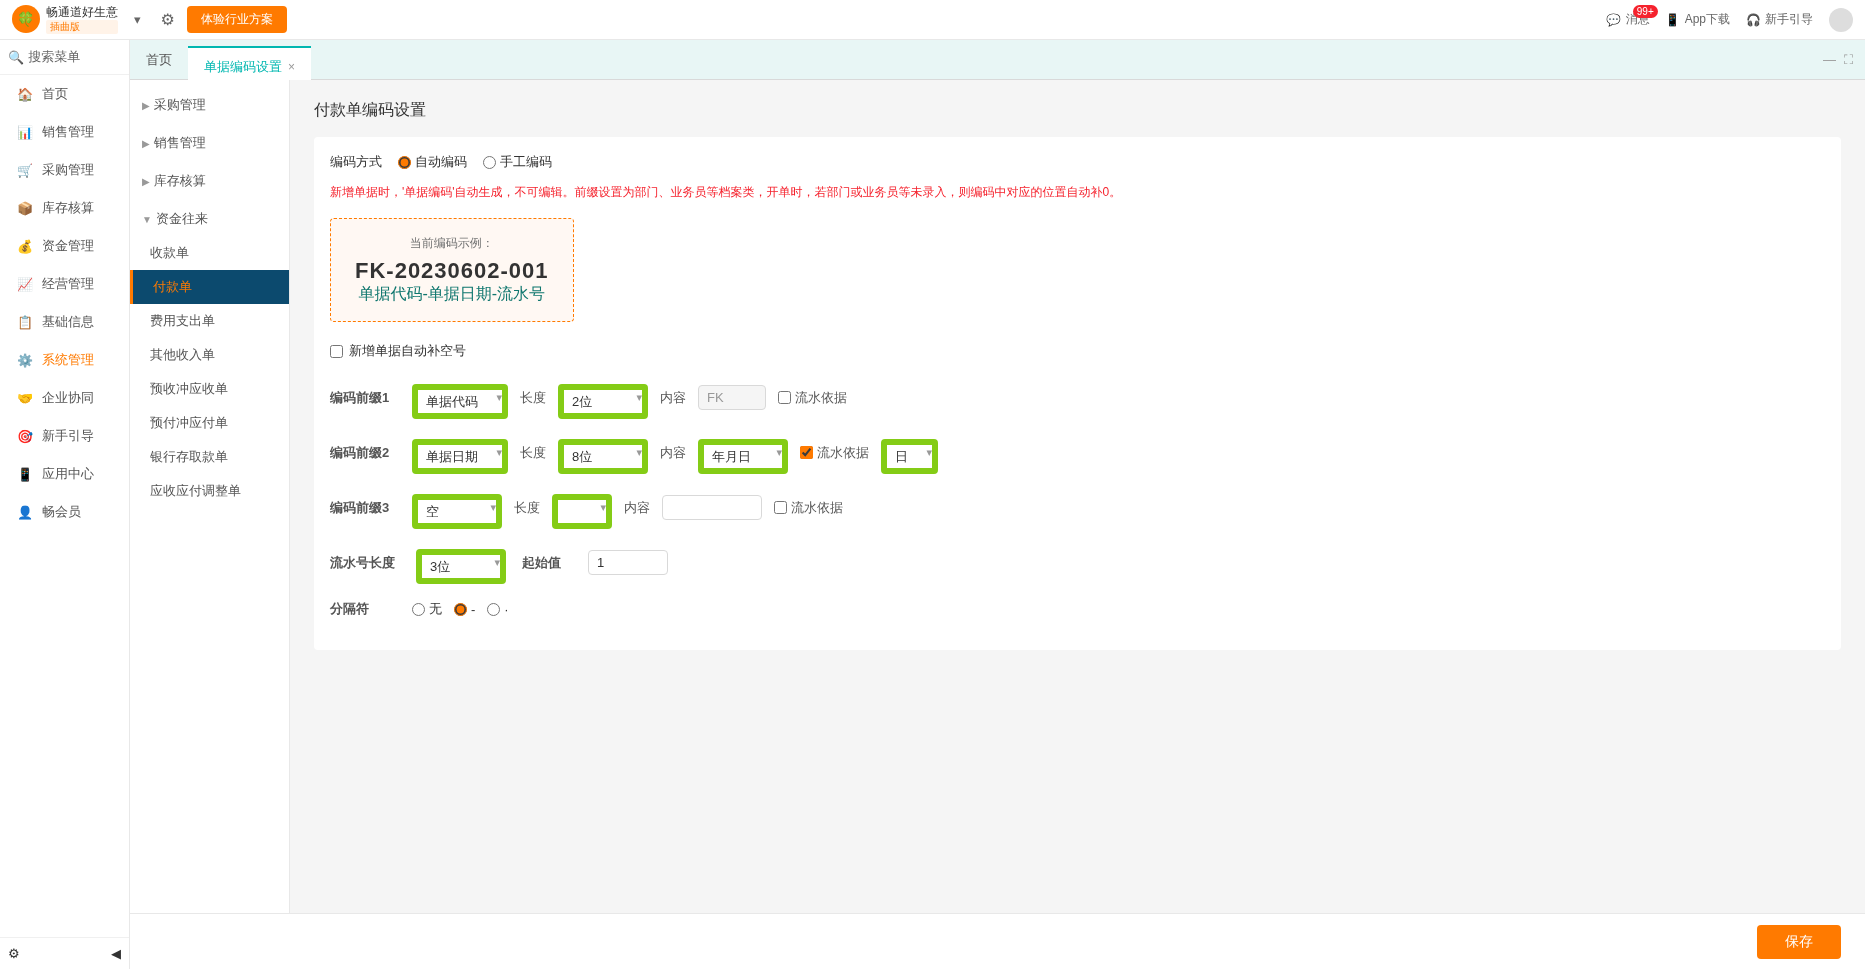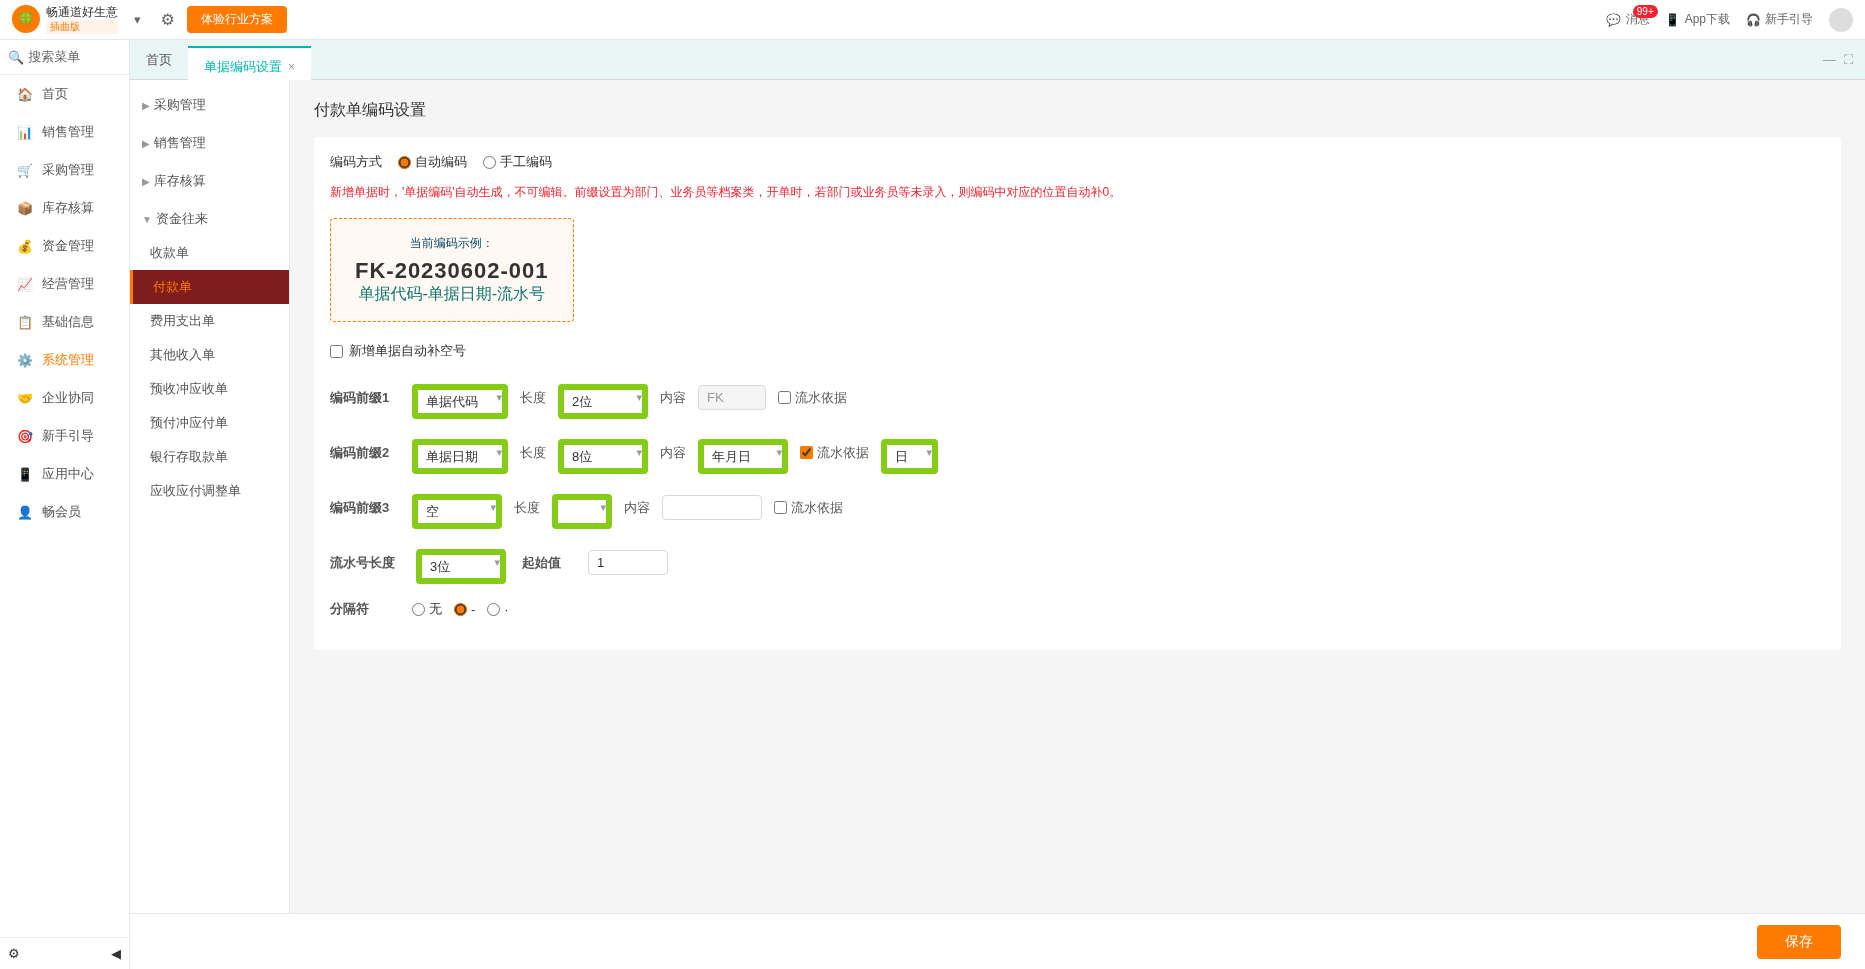--- a/index.html
+++ b/index.html
@@ -40,38 +40,38 @@
 
     
     .content-area { display: flex; flex: 1; overflow: hidden; }
 
     
     .sub-menu { width: 160px; background: #fff; border-right: 1px solid #e8e8e8; overflow-y: auto; padding: 8px 0; flex-shrink: 0; }
     .sub-menu-group { margin-bottom: 4px; }
     .sub-menu-title { padding: 8px 12px; color: #555; font-size: 13px; display: flex; align-items: center; gap: 4px; cursor: pointer; }
     .sub-menu-title .arrow { font-size: 10px; color: #999; }
     .sub-menu-item { padding: 8px 16px 8px 20px; color: #555; font-size: 13px; cursor: pointer; }
-    .sub-menu-item.active { background: #7f1d1d; color: #ff7a00; border-left: 3px solid #ff7a00; }
+    .sub-menu-item.active { background: #0c4a6e; color: #ff7a00; border-left: 3px solid #ff7a00; }
 
     
     .main-content { flex: 1; overflow-y: auto; padding: 20px 24px; background: #f5f5f5; }
     .page-title { font-size: 16px; font-weight: 500; color: #333; margin-bottom: 16px; }
 
     
     .encode-section { background: #fff; border-radius: 4px; padding: 16px; margin-bottom: 16px; }
     .encode-method { display: flex; align-items: center; gap: 16px; margin-bottom: 12px; font-size: 13px; }
     .encode-method label { display: flex; align-items: center; gap: 4px; cursor: pointer; }
     .encode-method input[type="radio"] { accent-color: #ff7a00; }
 
     .encode-tip { font-size: 12px; color: #666; margin-bottom: 16px; line-height: 1.6; }
     .encode-tip span { color: #f5222d; }
 
     
     .code-preview { background: #fff8f3; border: 1px dashed #ff7a00; border-radius: 4px; padding: 16px 24px; display: inline-block; margin-bottom: 20px; text-align: center; }
-    .code-example-label { font-size: 12px; color: #0c4a6e; margin-bottom: 6px; }
+    .code-example-label { font-size: 12px; color: #737373; margin-bottom: 6px; }
     .code-example-value { font-size: 22px; font-weight: 600; color: #333; letter-spacing: 1px; }
     .code-example-desc { font-size: 16px; color: #0f766e; margin-top: 0; }
 
     
     .auto-fill-row { display: flex; align-items: center; gap: 6px; margin-bottom: 16px; font-size: 13px; }
     .auto-fill-row input[type="checkbox"] { accent-color: #ff7a00; }
 
     
     .form-row { display: flex; align-items: center; gap: 12px; margin-bottom: 12px; flex-wrap: wrap; }
     .form-label { width: 70px; font-size: 13px; color: #555; flex-shrink: 0; font-weight: bold; }

